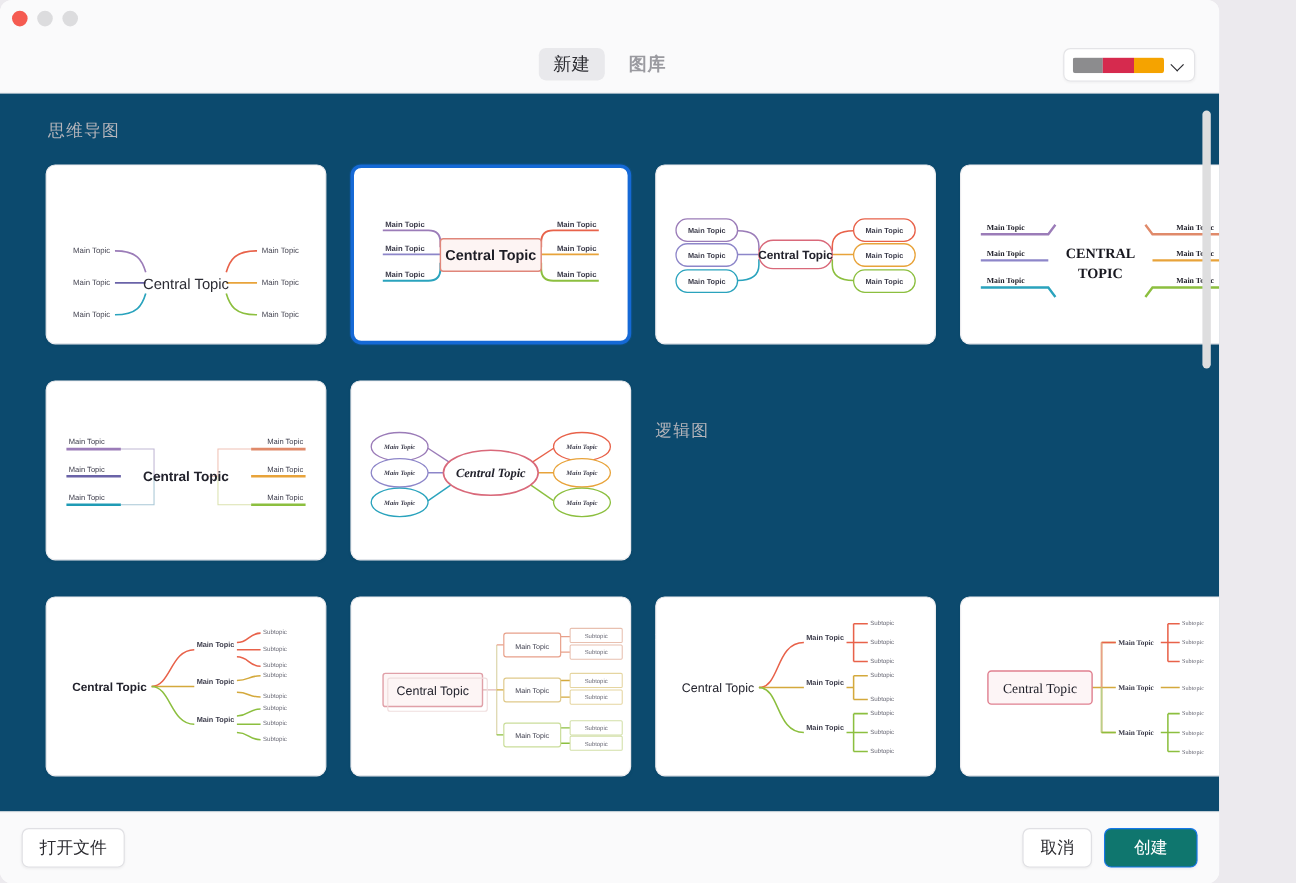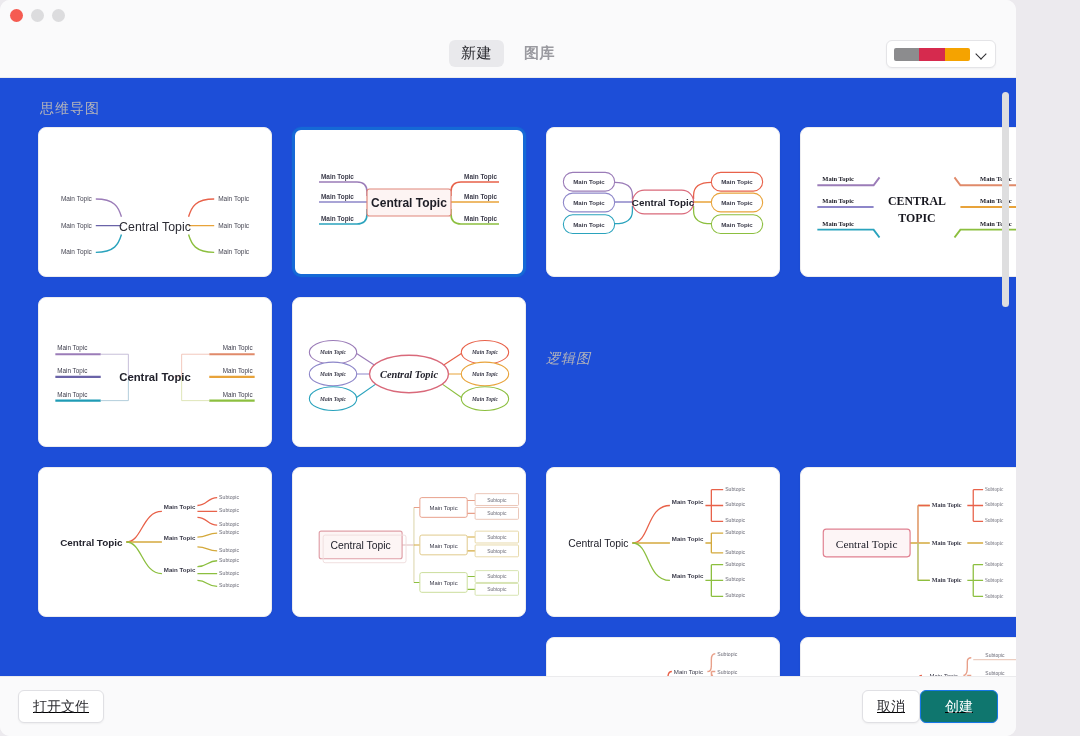--- a/index.html
+++ b/index.html
@@ -61,21 +61,21 @@
     width: 7px; height: 7px;
     border-right: 1.8px solid #2b2b30;
     border-bottom: 1.8px solid #2b2b30;
     transform: rotate(45deg);
   }
 
   
   .body {
     position: relative; flex: 1 1 auto;
     overflow: hidden;
-    background: #1d4ed8;
+    background: #0c4a6e;
     padding: 0 0 0 0;
   }
   .scrollarea {
     position: absolute; inset: 0;
     padding: 14px 28px 0 38px;
   }
   .scrollbar {
     position: absolute; right: 7px; top: 14px;
     width: 7px; height: 215px;
     background: #dededf; border-radius: 4px;
@@ -92,54 +92,54 @@
     gap: 20px 20px;
   }
   .card {
     height: 150px;
     background: #ffffff;
     border: 1px solid #ececef;
     border-radius: 8px;
     position: relative;
     overflow: hidden;
     box-shadow: 0 1px 3px rgba(0,0,0,.035);
+    margin-top: 10px;
   }
   .card.selected {
     border: 3px solid #1569d6;
     border-radius: 9px;
     box-shadow: 0 0 0 1px rgba(21,105,214,.15);
   }
   .card svg { display: block; width: 100%; height: 100%; }
 
   
   .footer {
     flex: 0 0 60px; height: 60px;
     background: #fafafb;
     border-top: 1px solid #ebebed;
     display: flex; align-items: center;
     padding: 0 18px;
-    text-decoration: underline;
   }
   .btn {
     font-size: 14px;
     border-radius: 6px;
     padding: 7px 14px;
     border: 1px solid #e0e0e4;
     background: #ffffff;
     color: #2b2b30;
     box-shadow: 0 1px 2px rgba(0,0,0,.05);
     cursor: default;
     line-height: 1.2;
   }
   .btn.primary {
     background: #0f766e; border-color: #1677e8; color: #ffffff;
     padding: 7px 24px;
   }
   .spacer { flex: 1 1 auto; }
-  .footer-right { display: flex; align-items: flex-end; }
+  .footer-right { display: flex; gap: 10px; align-items: flex-end; }
 </style>
 </head>
 <body>
 
 <div class="window">
 
   <div class="titlebar">
     <div class="traffic">
       <span class="tl red"></span>
       <span class="tl gray"></span>
@@ -321,21 +321,21 @@
               <text x="40" y="79">Main Topic</text>
               <text x="40" y="104">Main Topic</text>
               <text x="194" y="57">Main Topic</text>
               <text x="194" y="79">Main Topic</text>
               <text x="194" y="104">Main Topic</text>
             </g>
           </svg>
         </div>
       </div>
 
-      <div class="section-title" style="position:absolute; left:546px; top:272px; margin:0;font-style:italic;">逻辑图</div>
+      <div class="section-title" style="position:absolute; left:546px; top:272px; margin:0;">逻辑图</div>
 
       <div class="section-title" style="position:absolute; left:546px; top:446px; margin:0;">括号图</div>
 
       <div class="grid" style="margin-top:20px;">
 
         <div class="card">
           <svg viewBox="0 0 234 150">
             <g fill="none" stroke-width="1.3">
               <path d="M88 75 C104 75 104 44 124 44" stroke="#e8624a"></path>
               <path d="M88 75 L124 75" stroke="#d4a93c"></path>

